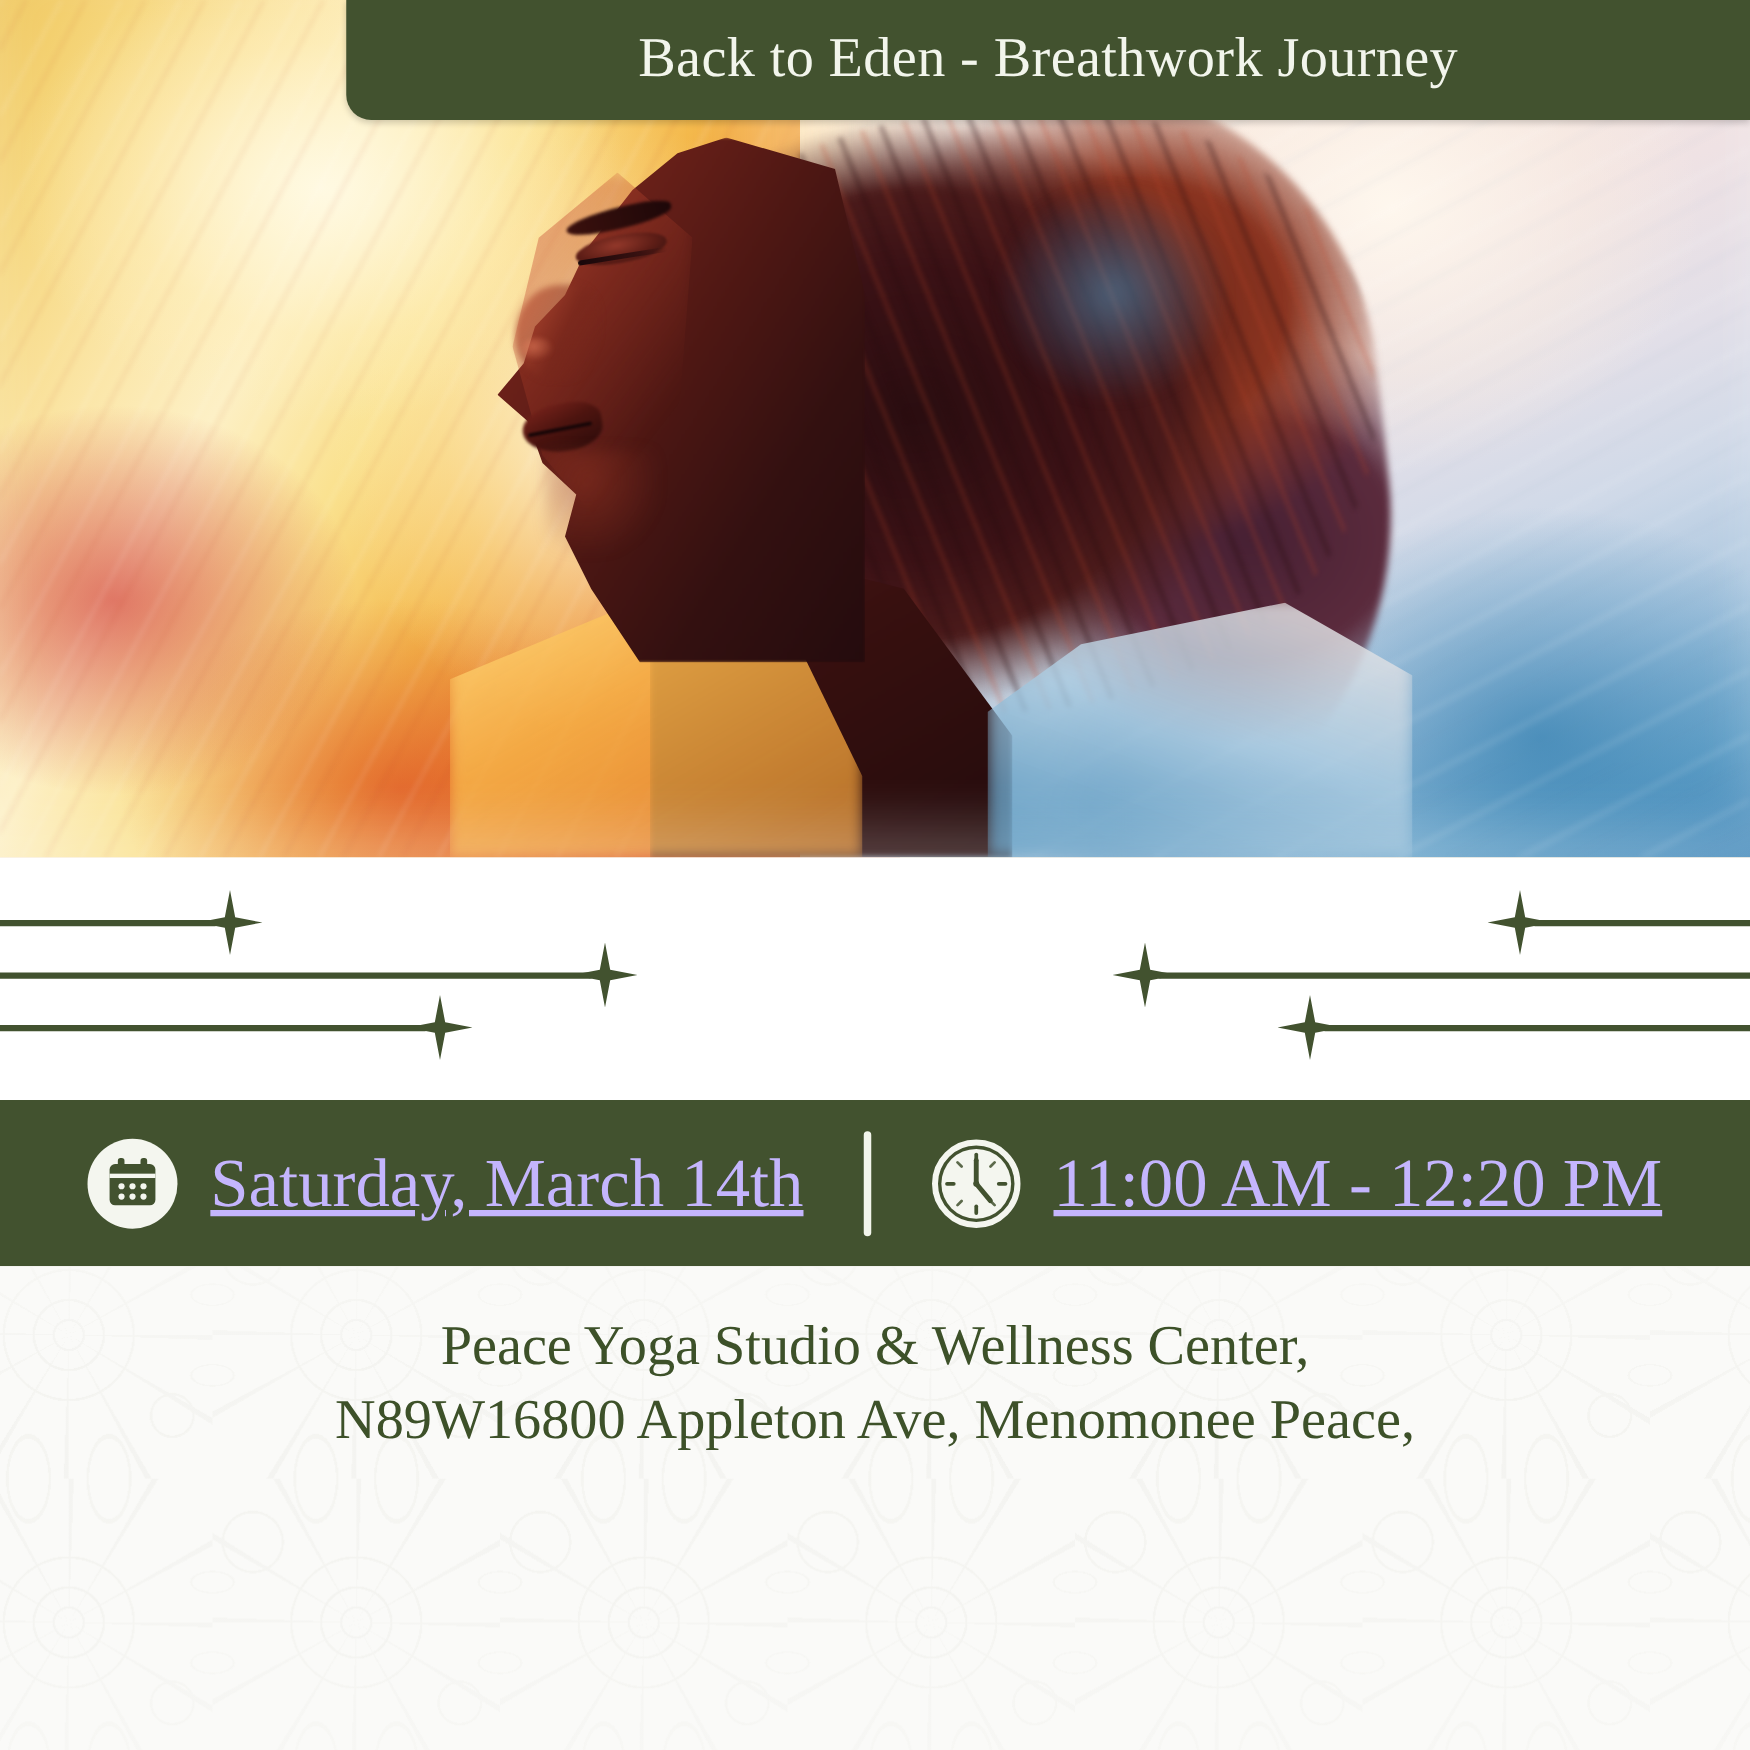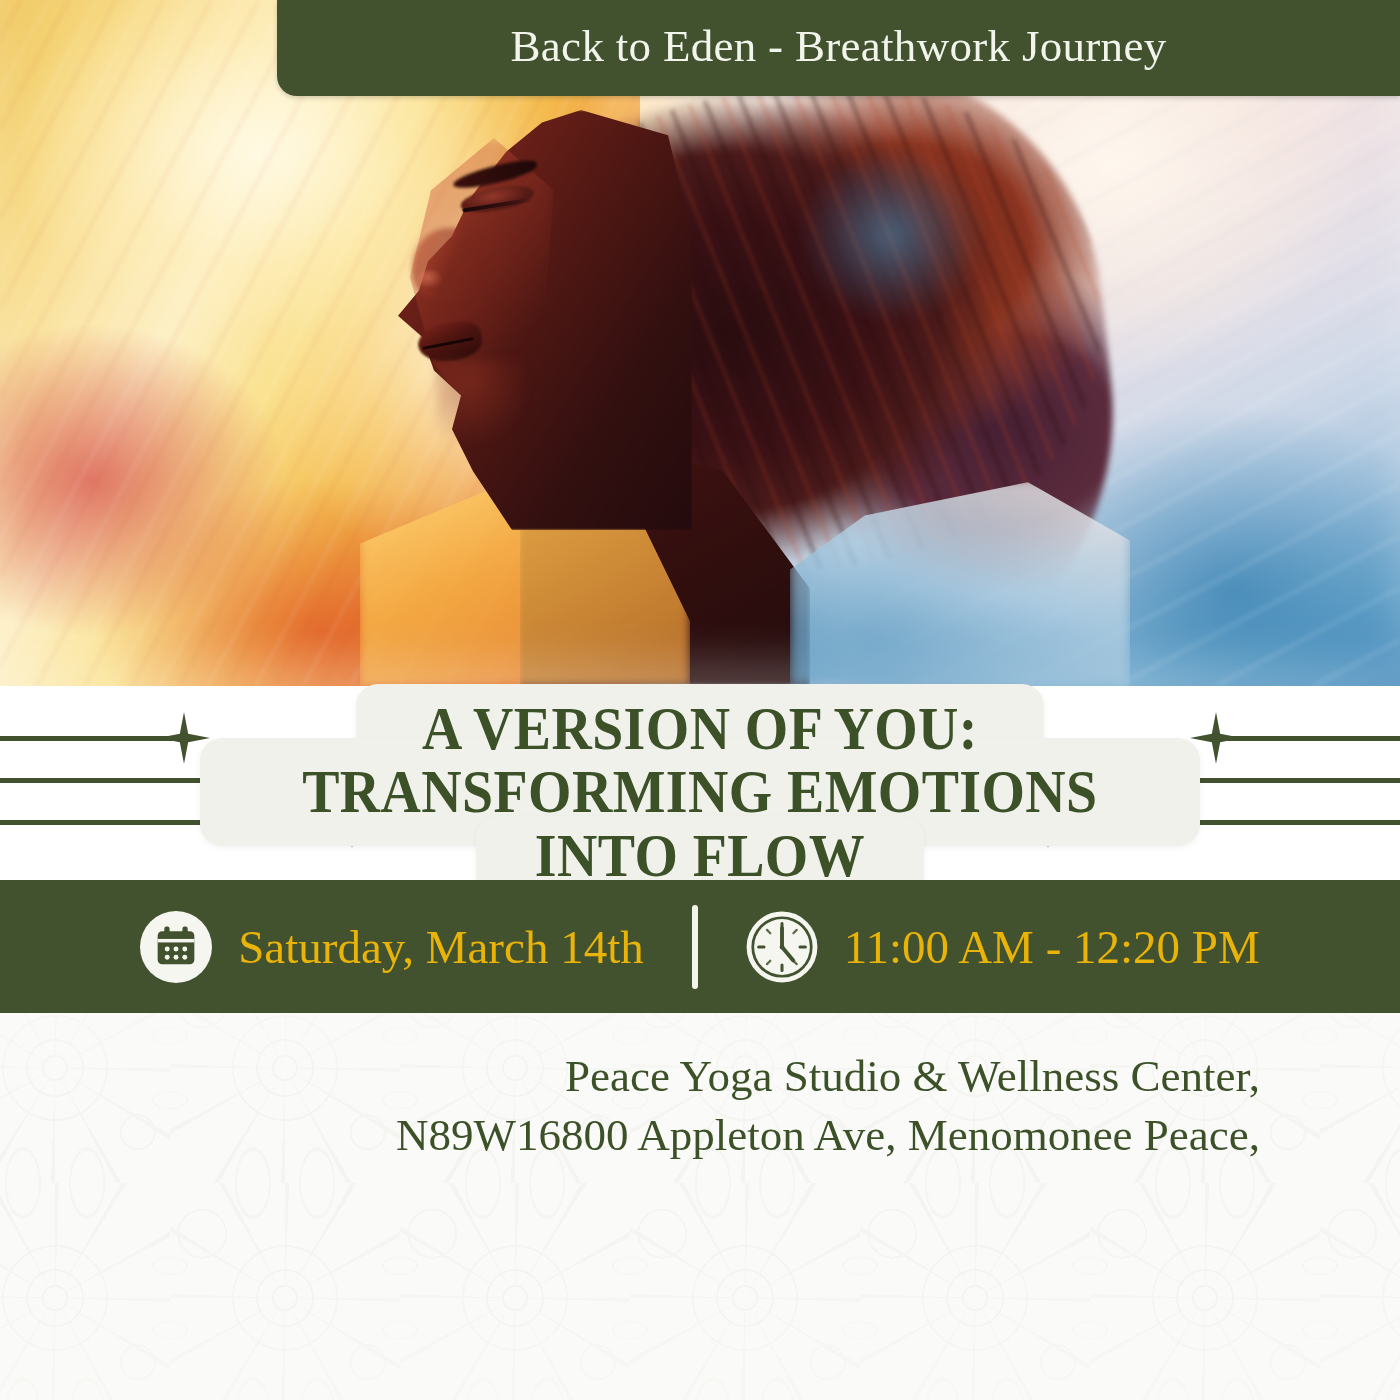--- a/index.html
+++ b/index.html
@@ -227,21 +227,21 @@
 
   
   .dtbar{
     position:absolute;left:0;top:880px;width:1400px;height:133px;
     background:#42522f;display:flex;align-items:center;justify-content:center;gap:0;
   }
   .dt-cell{display:flex;align-items:center;gap:26px;}
   .dt-left{padding-right:48px;}
   .dt-right{padding-left:48px;}
   .dt-sep{width:6px;height:84px;background:#f2f5ec;border-radius:3px;}
-  .dt-text{color:#eab308;font-size:47px;white-space:nowrap;font-family:"Liberation Serif", serif;}
+  .dt-text{color:#c4b5fd;font-size:55px;white-space:nowrap;font-family:"Liberation Serif", serif;text-decoration:underline;}
 
   .ico{width:72px;height:72px;flex:0 0 72px;position:relative;}
   .cal-circle{
     width:72px;height:72px;border-radius:50%;background:#f4f6ef;
     display:flex;align-items:center;justify-content:center;
   }
   .cal-svg{width:44px;height:44px;display:block;}
   .clock-svg{width:72px;height:72px;display:block;}
 
   
@@ -269,21 +269,21 @@
     background-size:230px 230px;
     background-position:115px 115px;
   }
   .lower-fade{position:absolute;inset:0;background:linear-gradient(180deg, rgba(250,250,248,.55), rgba(250,250,248,.1) 40%, rgba(250,250,248,.55));}
 
   .venue{
     position:absolute;left:50%;transform:translateX(-50%);top:1047px;width:1120px;
     text-align:center;color:#3d5129;font-size:45px;line-height:1.32;
     font-family:"Liberation Serif", serif;z-index:3;
   }
-  .venue div{white-space:nowrap;text-align:right;}
+  .venue div{white-space:nowrap;}
 
   .url-pill{
     position:absolute;left:50%;transform:translateX(-50%);top:1259px;
     width:1115px;height:88px;background:#42522f;border-radius:44px;
     display:flex;align-items:center;justify-content:center;z-index:3;
   }
   .url-text{
     color:#f2f5ec;font-size:48px;white-space:nowrap;
     font-family:"Liberation Serif", serif;padding-bottom:4px;
   }
@@ -352,30 +352,20 @@
     <div class="srow r2">
       <div class="sline" style="width:480px"></div>
       <div class="star"></div>
     </div>
     <div class="srow r3">
       <div class="sline" style="width:348px"></div>
       <div class="star"></div>
     </div>
   </div>
 
-  <div class="title-panel">
-    <div class="tp-shape tp-a"></div>
-    <div class="tp-shape tp-b"></div>
-    <div class="tp-shape tp-c"></div>
-    <div class="title-text">
-      <div>A VERSION OF YOU:</div>
-      <div>TRANSFORMING EMOTIONS</div>
-      <div>INTO FLOW</div>
-    </div>
-  </div>
 
   <div class="dtbar">
     <div class="dt-cell dt-left">
       <span class="ico">
         <span class="cal-circle">
           <svg class="cal-svg" viewBox="0 0 24 24" aria-hidden="true">
             <rect x="2" y="3.4" width="20" height="18" rx="2.4" fill="#42522f"></rect>
             <rect x="5.6" y="0.8" width="2.9" height="5" rx="1.2" fill="#42522f"></rect>
             <rect x="15.5" y="0.8" width="2.9" height="5" rx="1.2" fill="#42522f"></rect>
             <rect x="2" y="7.6" width="20" height="1.9" fill="#f4f6ef"></rect>

